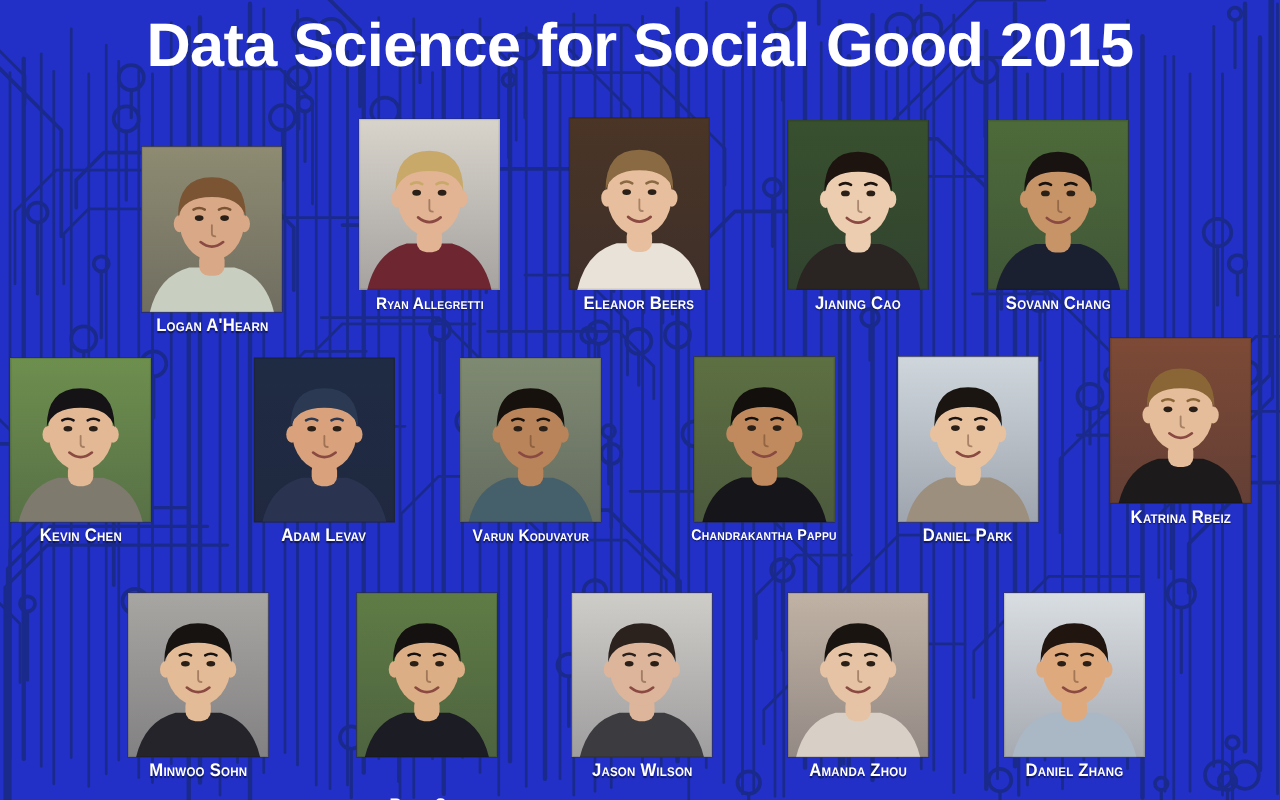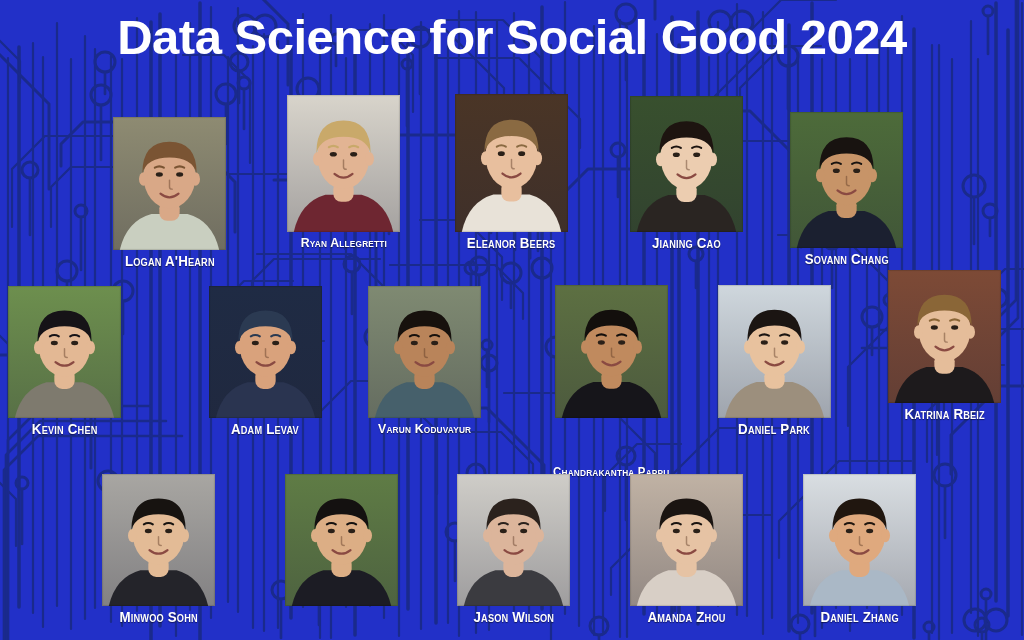--- a/index.html
+++ b/index.html
@@ -356,21 +356,21 @@
         <circle cx="245" cy="26" r="11" fill="none" stroke-width="3" stroke="#1a2a8c"></circle>
         <circle cx="265" cy="26" r="11" fill="none" stroke-width="3" stroke="#1a2a8c"></circle>
         <circle cx="975" cy="620" r="11" fill="none" stroke-width="3" stroke="#1a2a8c"></circle>
         <circle cx="996" cy="620" r="11" fill="none" stroke-width="3" stroke="#1a2a8c"></circle>
         <circle cx="720" cy="22" r="11" fill="none" stroke-width="3" stroke="#1a2a8c"></circle>
         <circle cx="742" cy="22" r="11" fill="none" stroke-width="3" stroke="#1a2a8c"></circle>
       </g>
   </svg>
 
   <div id="title-bar">
-    <h1 id="poster-title" style="color: rgb(255, 255, 255);">Data Science for Social Good 2024</h1>
+    <h1 id="poster-title" style="color: rgb(255, 255, 255);">Data Science for Social Good 2015</h1>
   </div>
 
   <div id="people-grid">
       <div class="person-card" style="left: 113px; top: 117px; width: 113px;">
         <div class="portrait-frame" style="width: 113px; height: 133px;">
           <svg class="portrait-photo" viewBox="0 0 100 118" preserveAspectRatio="none">
             <defs>
               <linearGradient id="bgGp0-0" x1="0" y1="0" x2="0" y2="1">
                 <stop offset="0%" stop-color="#8e8b72"></stop>
                 <stop offset="100%" stop-color="#8e8b72" stop-opacity="0.72"></stop>
@@ -488,21 +488,21 @@
               <path d="M 37 45 q 4 -2.4 8 0" stroke="#1d1410" stroke-width="1.8" fill="none" stroke-linecap="round"></path>
               <path d="M 55 45 q 4 -2.4 8 0" stroke="#1d1410" stroke-width="1.8" fill="none" stroke-linecap="round"></path>
               <path d="M 50 56 v 6 q 0 2 2.4 2" stroke="rgba(90,55,35,0.45)" stroke-width="1.3" fill="none" stroke-linecap="round"></path>
               <path d="M 42 68 q 8 6.5 16 0" stroke="#8a4a42" stroke-width="1.9" fill="none" stroke-linecap="round"></path>
               <rect x="0" y="0" width="100" height="118" fill="none" stroke="rgba(0,0,0,0.12)" stroke-width="2"></rect>
             </g>
           </svg>
         </div>
         <div class="person-name" style="color: rgb(255, 255, 255);">Jianing Cao</div>
       </div>
-      <div class="person-card" style="left: 801px; top: 112px; width: 91px;">
+      <div class="person-card" style="left: 801px; top: 96px; width: 91px;">
         <div class="portrait-frame" style="width: 113px; height: 136px;">
           <svg class="portrait-photo" viewBox="0 0 100 118" preserveAspectRatio="none">
             <defs>
               <linearGradient id="bgGp0-4" x1="0" y1="0" x2="0" y2="1">
                 <stop offset="0%" stop-color="#4d6b3a"></stop>
                 <stop offset="100%" stop-color="#4d6b3a" stop-opacity="0.72"></stop>
               </linearGradient>
               <clipPath id="clipp0-4">
                 <rect x="0" y="0" width="100" height="118"></rect>
               </clipPath>
@@ -552,21 +552,21 @@
               <path d="M 37 45 q 4 -2.4 8 0" stroke="#161317" stroke-width="1.8" fill="none" stroke-linecap="round"></path>
               <path d="M 55 45 q 4 -2.4 8 0" stroke="#161317" stroke-width="1.8" fill="none" stroke-linecap="round"></path>
               <path d="M 50 56 v 6 q 0 2 2.4 2" stroke="rgba(90,55,35,0.45)" stroke-width="1.3" fill="none" stroke-linecap="round"></path>
               <path d="M 42 68 q 8 6.5 16 0" stroke="#8a4a42" stroke-width="1.9" fill="none" stroke-linecap="round"></path>
               <rect x="0" y="0" width="100" height="118" fill="none" stroke="rgba(0,0,0,0.12)" stroke-width="2"></rect>
             </g>
           </svg>
         </div>
         <div class="person-name" style="color: rgb(255, 255, 255);">Kevin Chen</div>
       </div>
-      <div class="person-card" style="left: 198px; top: 286px; width: 134px;">
+      <div class="person-card" style="left: 198px; top: 286px; width: 122px;">
         <div class="portrait-frame" style="width: 113px; height: 132px;">
           <svg class="portrait-photo" viewBox="0 0 100 118" preserveAspectRatio="none">
             <defs>
               <linearGradient id="bgGp1-1" x1="0" y1="0" x2="0" y2="1">
                 <stop offset="0%" stop-color="#1f2b44"></stop>
                 <stop offset="100%" stop-color="#1f2b44" stop-opacity="0.72"></stop>
               </linearGradient>
               <clipPath id="clipp1-1">
                 <rect x="0" y="0" width="100" height="118"></rect>
               </clipPath>
@@ -616,21 +616,21 @@
               <path d="M 37 45 q 4 -2.4 8 0" stroke="#17110d" stroke-width="1.8" fill="none" stroke-linecap="round"></path>
               <path d="M 55 45 q 4 -2.4 8 0" stroke="#17110d" stroke-width="1.8" fill="none" stroke-linecap="round"></path>
               <path d="M 50 56 v 6 q 0 2 2.4 2" stroke="rgba(90,55,35,0.45)" stroke-width="1.3" fill="none" stroke-linecap="round"></path>
               <path d="M 42 68 q 8 6.5 16 0" stroke="#8a4a42" stroke-width="1.9" fill="none" stroke-linecap="round"></path>
               <rect x="0" y="0" width="100" height="118" fill="none" stroke="rgba(0,0,0,0.12)" stroke-width="2"></rect>
             </g>
           </svg>
         </div>
         <div class="person-name" style="color: rgb(255, 255, 255); font-size: 13.4px;">Varun Koduvayur</div>
       </div>
-      <div class="person-card" style="left: 543px; top: 285px; width: 136px; gap: 44px;">
+      <div class="person-card" style="left: 543px; top: 285px; width: 136px;">
         <div class="portrait-frame" style="width: 113px; height: 133px;">
           <svg class="portrait-photo" viewBox="0 0 100 118" preserveAspectRatio="none">
             <defs>
               <linearGradient id="bgGp1-3" x1="0" y1="0" x2="0" y2="1">
                 <stop offset="0%" stop-color="#5d7042"></stop>
                 <stop offset="100%" stop-color="#5d7042" stop-opacity="0.72"></stop>
               </linearGradient>
               <clipPath id="clipp1-3">
                 <rect x="0" y="0" width="100" height="118"></rect>
               </clipPath>

